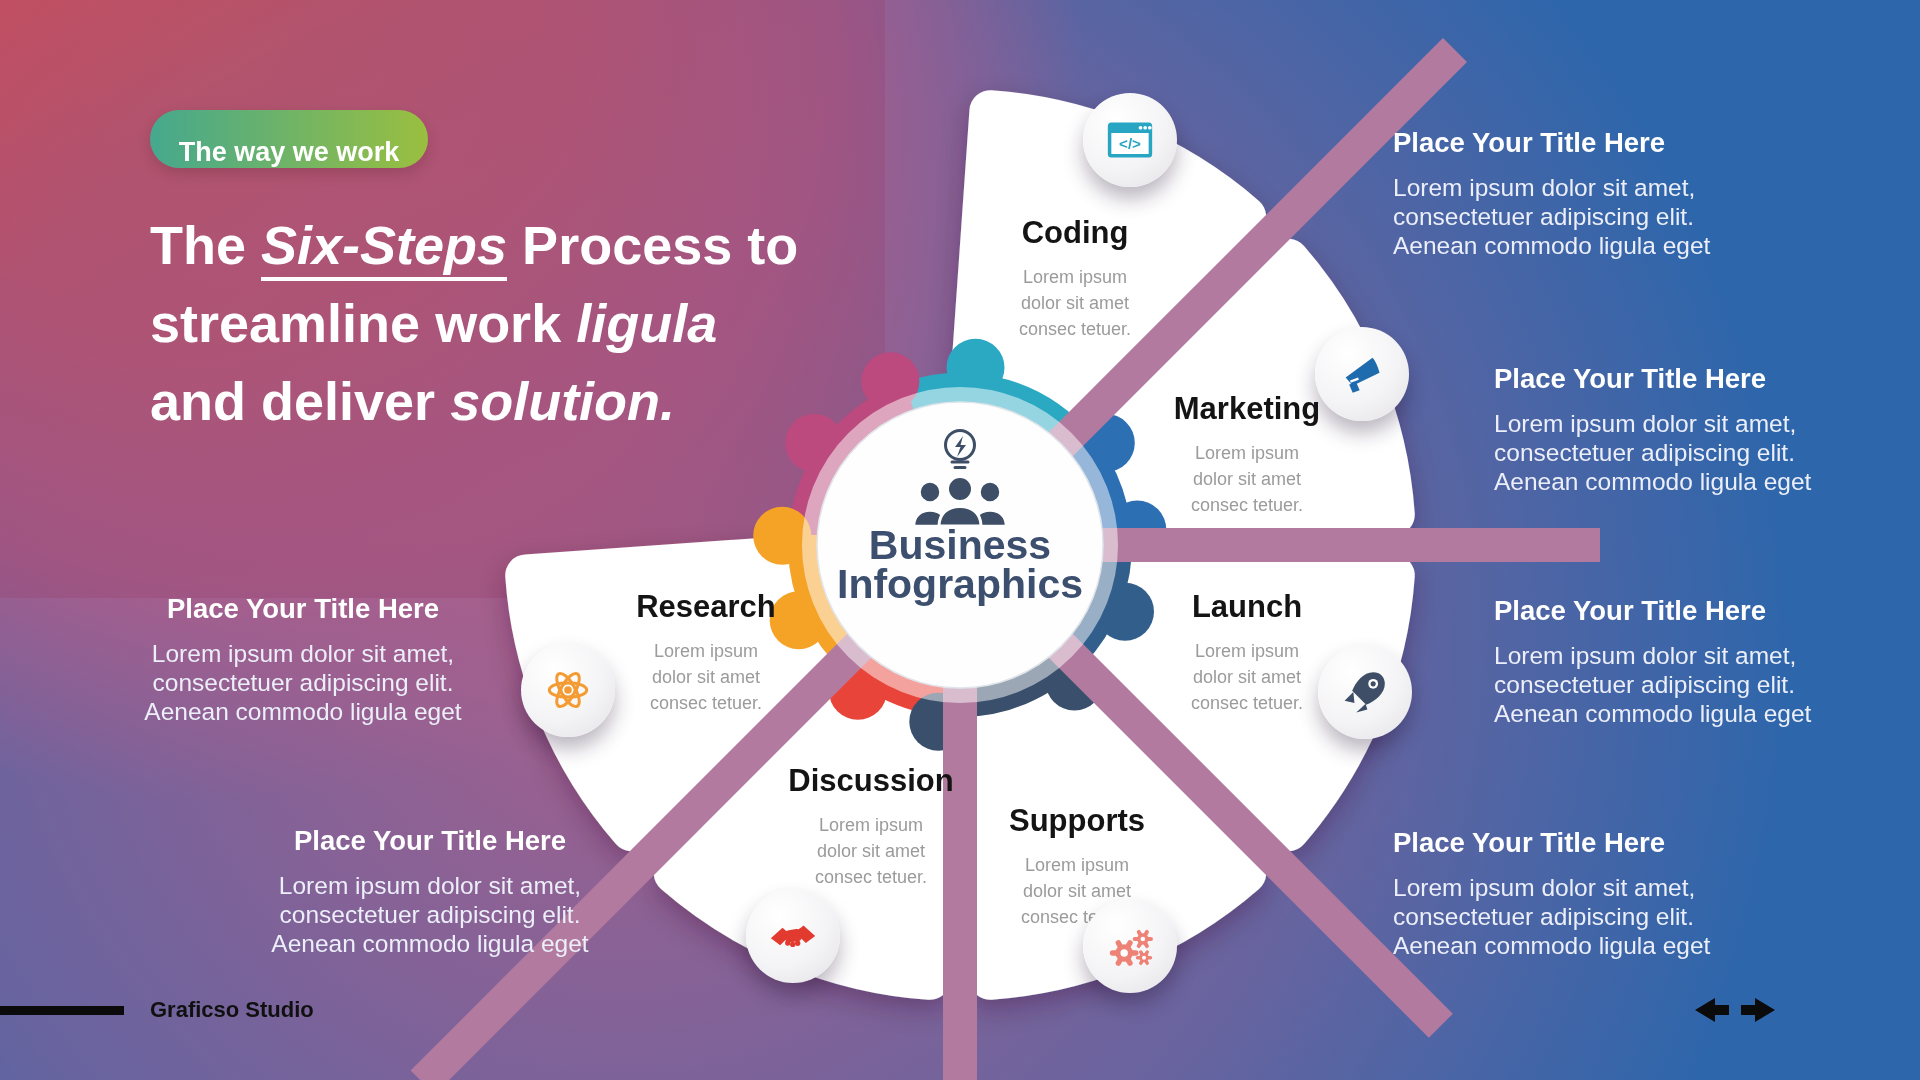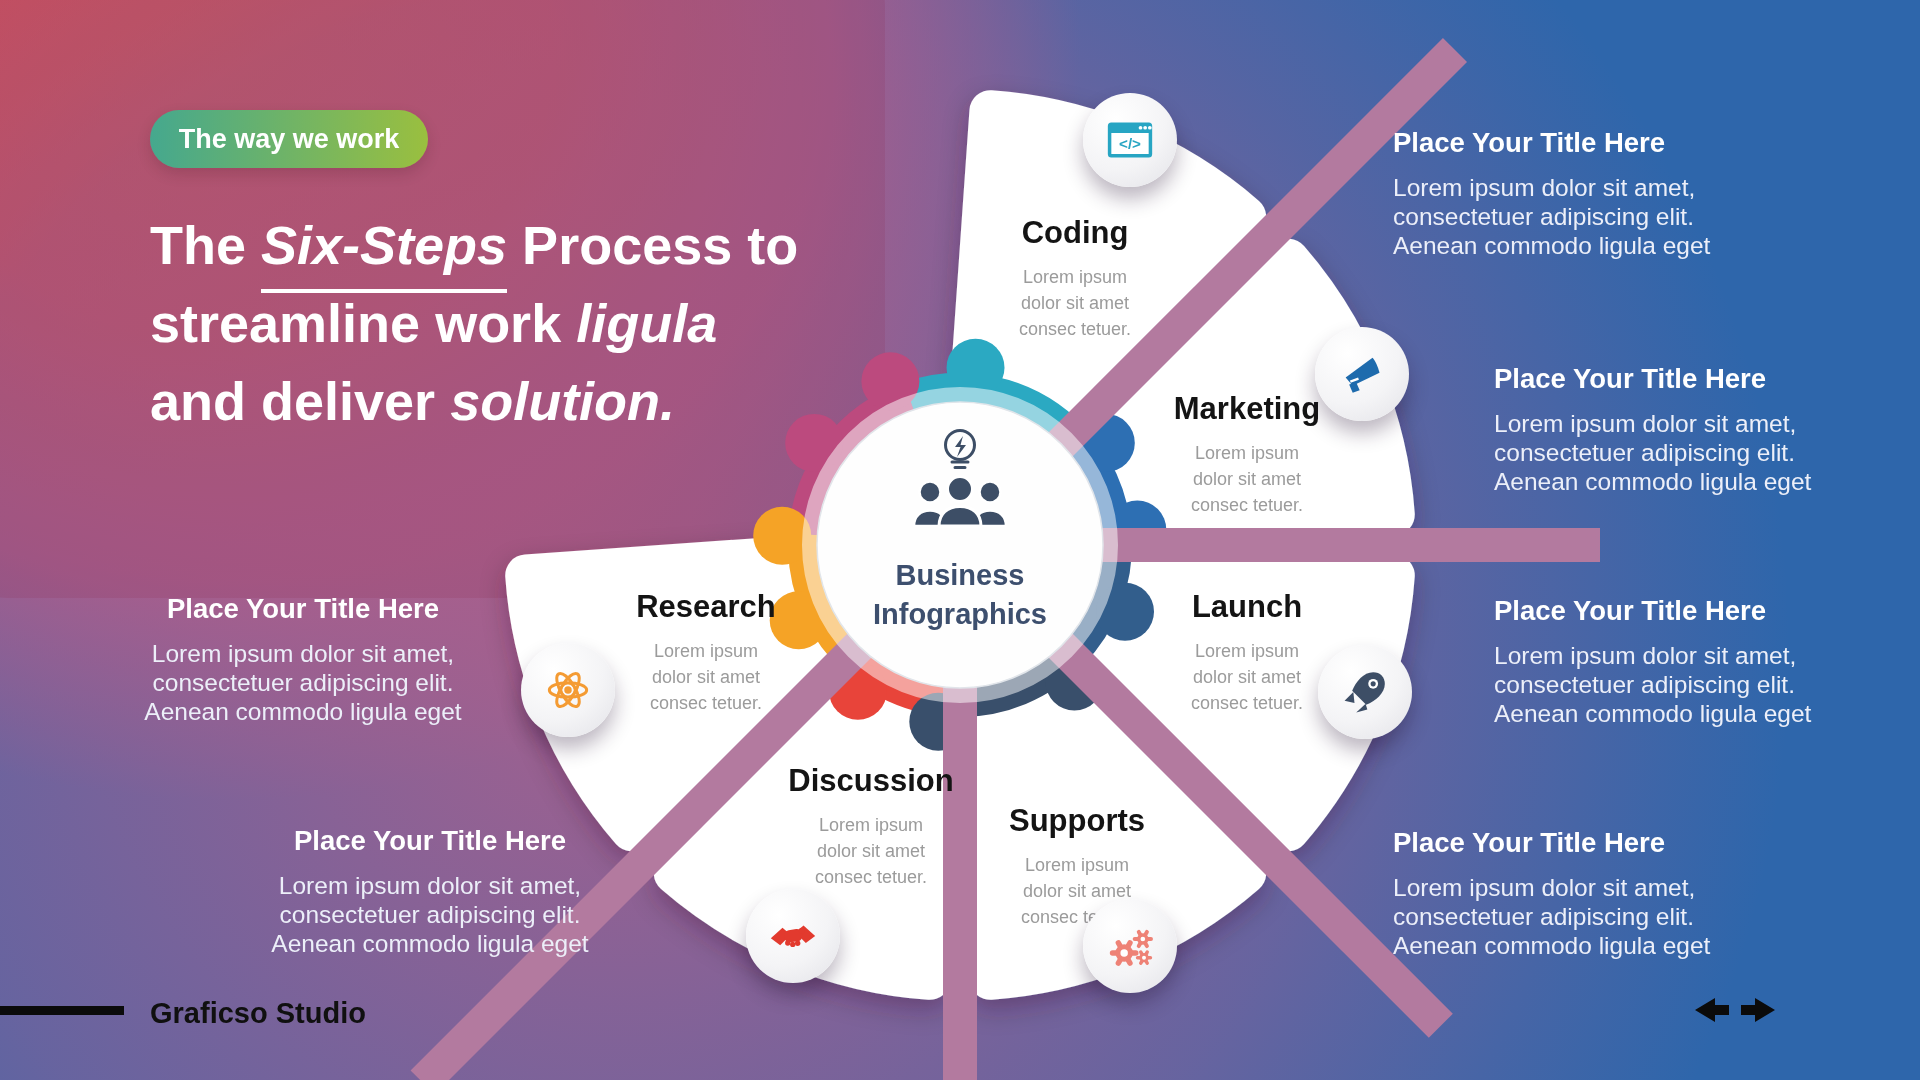--- a/index.html
+++ b/index.html
@@ -10,49 +10,49 @@
     background-image:
       radial-gradient(1500px 1400px at 620px 650px, rgba(171,96,140,0.95) 0%, rgba(150,98,150,0.55) 48%, rgba(120,100,160,0) 78%),
       radial-gradient(1150px 1000px at 230px 60px, #E2544C 0%, #DC5158 28%, rgba(200,85,125,0.85) 52%, rgba(190,90,140,0) 74%);
   }
   .abs{position:absolute;}
   svg{display:block;}
   
   .badge{
     position:absolute;left:150px;top:110px;width:278px;height:58px;border-radius:29px;
     background:linear-gradient(90deg,#45A88E 0%,#9ABF3F 100%);
-    display:flex;align-items:center;justify-content:center;
+    display:flex;align-items:flex-end;justify-content:center;
     color:#fff;font-size:27px;font-weight:bold;
     box-shadow:0 6px 14px rgba(60,20,30,.18);
   }
   
   .headline{position:absolute;left:150px;top:206px;width:760px;color:#fff;font-size:54px;font-weight:bold;line-height:78px;}
   .headline .em{font-style:italic;}
-  .headline .em.ul{border-bottom:4px solid #fff;padding-bottom:14px;}
-  
-  .center-title{position:absolute;left:810px;top:556px;width:300px;text-align:center;color:#3D4F6E;font-weight:bold;font-size:29px;line-height:39px;}
+  .headline .em.ul{border-bottom:4px solid #fff;padding-bottom:2px;}
+  
+  .center-title{position:absolute;left:810px;top:526px;width:300px;text-align:center;color:#3D4F6E;font-weight:bold;font-size:41px;line-height:39px;}
   
   .step{position:absolute;width:240px;text-align:center;}
   .step .slabel{font-size:31px;font-weight:bold;color:#141414;margin-bottom:13px;}
   .step .sline{font-size:18px;line-height:26px;color:#9B9B9B;}
   
   .icon-bubble{
     position:absolute;width:94px;height:94px;border-radius:50%;
     background:radial-gradient(circle at 35% 28%, #FFFFFF 0%, #F4F4F6 55%, #E2E2E7 100%);
     box-shadow:0 12px 20px rgba(35,18,50,.30);
     display:flex;align-items:center;justify-content:center;
   }
   
   .callout{position:absolute;width:380px;color:#fff;}
   .callout .ctitle{font-size:27.5px;font-weight:bold;line-height:33px;margin-bottom:14px;}
   .callout .cline{font-size:24.5px;line-height:29px;color:#ECEFF9;}
   .callout.centered{text-align:center;}
   
   .footer-bar{position:absolute;left:0;top:1006px;width:124px;height:9px;background:#0B0B0B;}
-  .studio{position:absolute;left:150px;top:997px;font-size:29px;font-weight:bold;color:#101010;}
+  .studio{position:absolute;left:150px;top:997px;font-size:22px;font-weight:bold;color:#101010;}
   .nav-arrows{position:absolute;left:1693px;top:995px;}
 </style>
 </head>
 <body>
 
 <div class="stage">
 
   <svg class="abs" style="left:0;top:0;" width="1920" height="1080" viewBox="0 0 1920 1080">
     <defs>
       <filter id="petalShadow" x="-20%" y="-20%" width="140%" height="140%">

